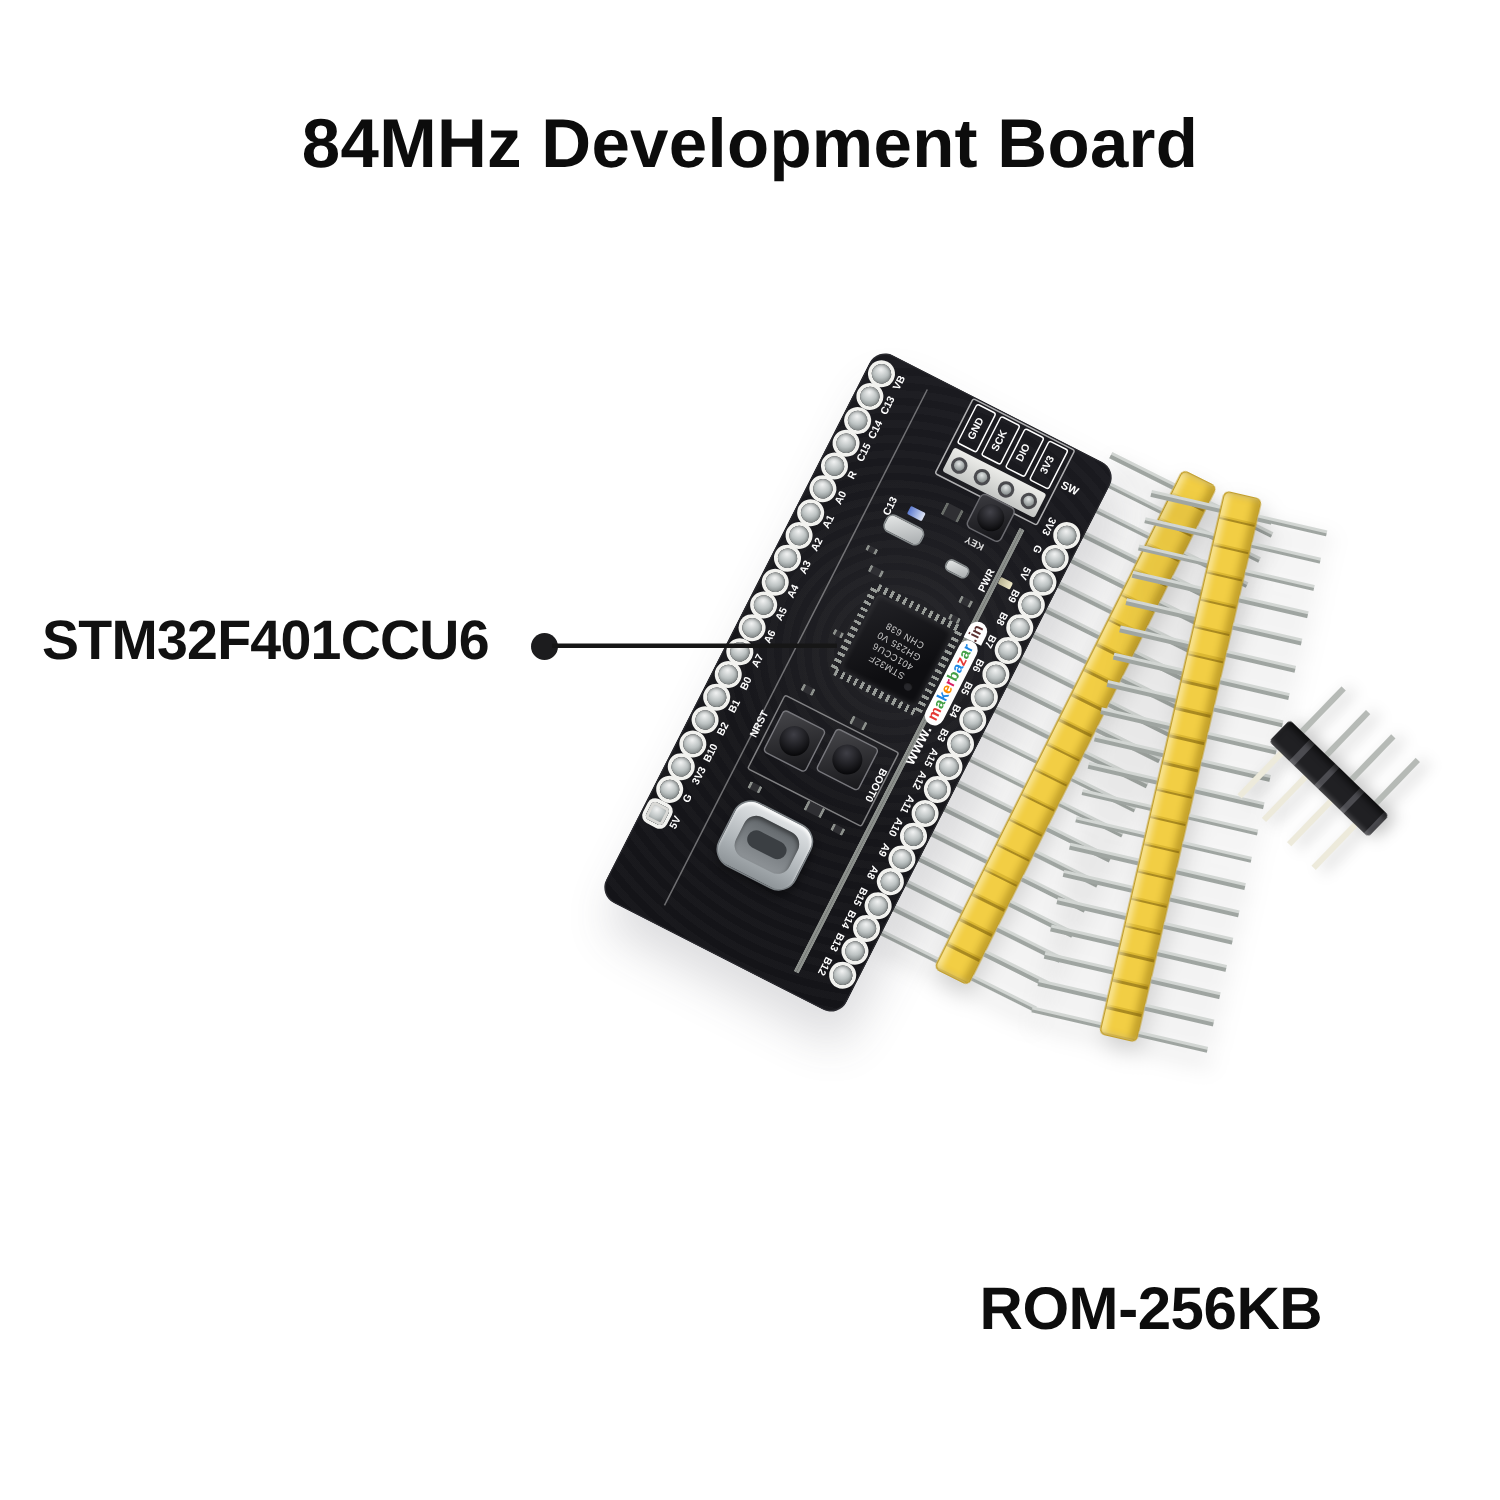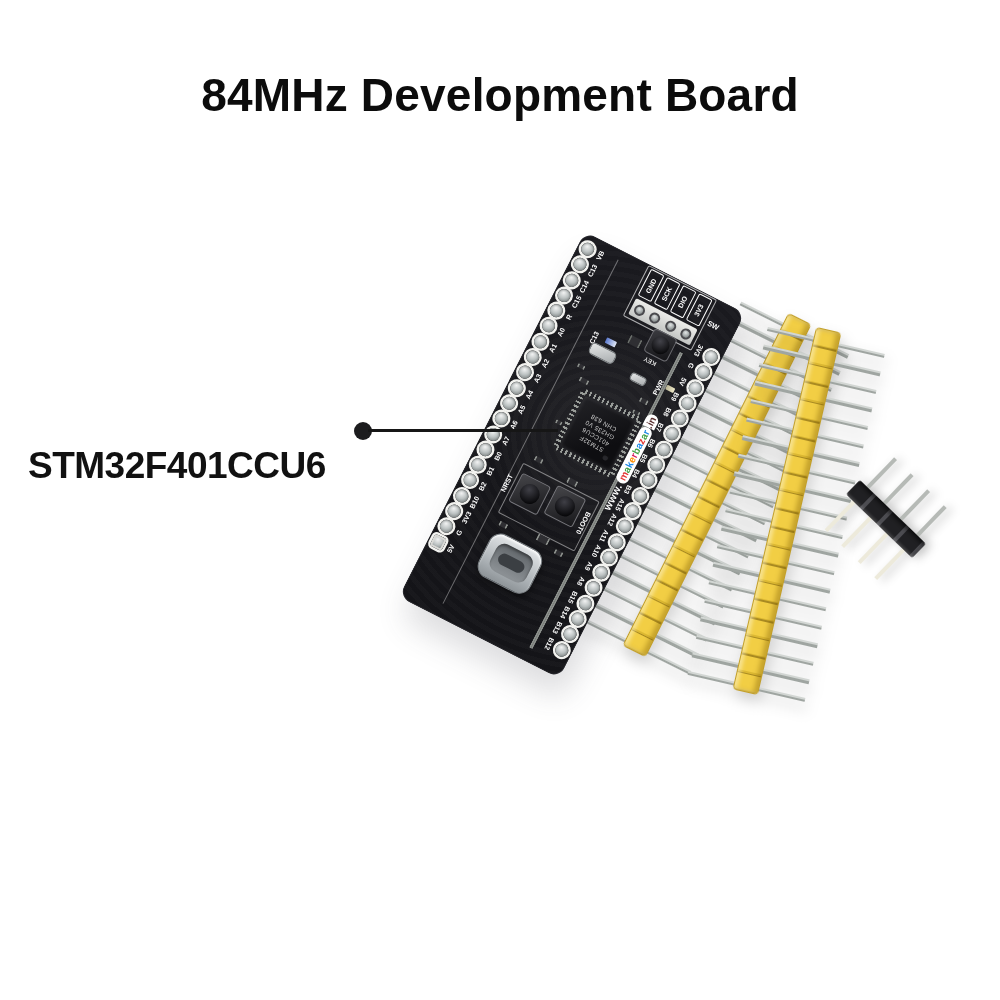--- a/index.html
+++ b/index.html
@@ -3,21 +3,21 @@
 <meta charset="utf-8">
 <style>
   * { margin:0; padding:0; box-sizing:border-box; }
   html,body { background:#ffffff; }
   body { font-family:"Liberation Sans", sans-serif; }
   .canvas { position:relative; width:1000px; height:1000px; background:#ffffff; overflow:hidden; }
 
   
   .title { position:absolute; left:0; right:0; top:68px; text-align:center;
            font-size:46px; font-weight:800; letter-spacing:.2px; color:#0c0c0c; }
-  .callout-text { position:absolute; left:28px; top:406px; font-size:37px; font-weight:800; color:#111; letter-spacing:-.5px;margin-top:39px; }
+  .callout-text { position:absolute; left:28px; top:406px; font-size:37px; font-weight:800; color:#111; letter-spacing:-.5px; }
   .callout-dot { position:absolute; left:354px; top:422px; width:18px; height:18px; border-radius:50%; background:#1c1c1e; z-index:30; }
   .callout-line { position:absolute; left:368px; top:429px; width:190px; height:3px; background:#161616; z-index:30; }
   .spec { position:absolute; font-size:40px; font-weight:800; color:#0d0d0d; letter-spacing:-.3px; }
   .spec.ram { left:103px; top:852px; }
   .spec.rom { left:653px; top:851px; }
 
   
   .board { position:absolute; left:482px; top:250px; width:180px; height:410px;
            transform:rotate(27deg); border-radius:12px; z-index:5;
            background:
@@ -479,14 +479,15 @@
     <div class="sbody"></div>
     <div class="spins sr"></div>
   </div>
 
   <div class="bheader">
     <div class="bpins bl"></div>
     <div class="bbody"></div>
     <div class="bpins br"></div>
   </div>
 
+  <div class="spec rom">ROM-256KB</div>
 
 </div>
 
 </body></html>

